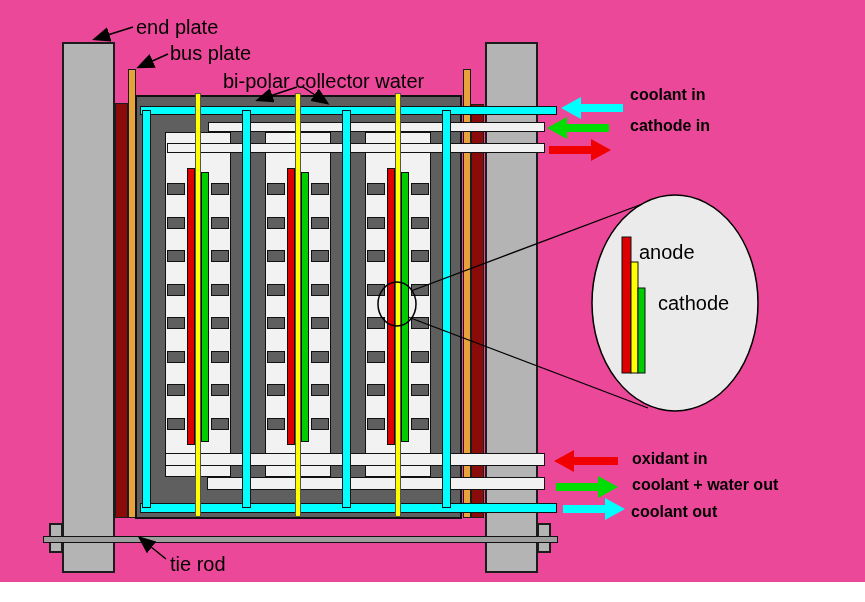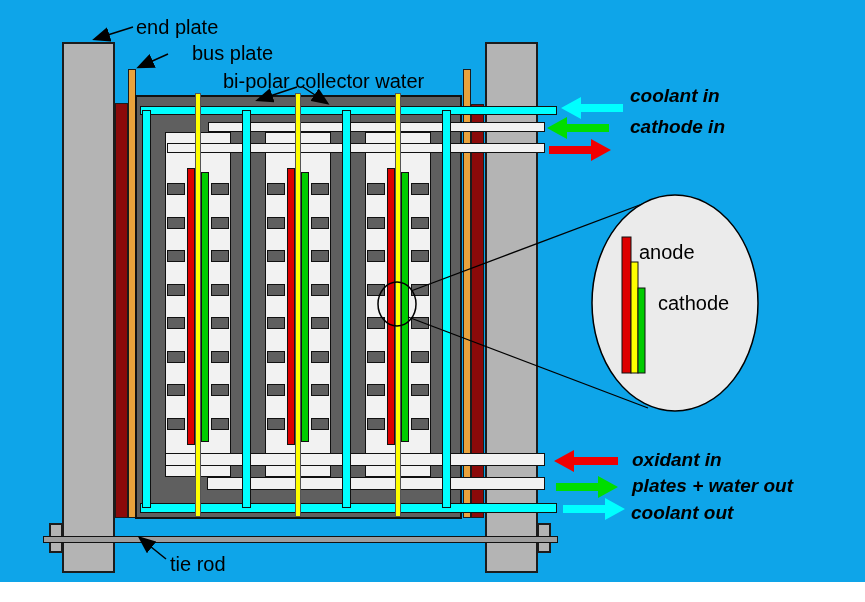--- a/index.html
+++ b/index.html
@@ -1,16 +1,16 @@
 <!DOCTYPE html>
 <html><head>
 <meta charset="utf-8">
 <style>
   html,body{margin:0;padding:0;background:#fff;}
-  #canvas{position:relative;width:865px;height:582px;background:#0ea5e9;overflow:hidden;
+  #canvas{position:relative;width:865px;height:582px;background:#ec4899;overflow:hidden;
           font-family:"Liberation Sans","DejaVu Sans",sans-serif;}
   #canvas *{box-sizing:border-box;}
   .abs{position:absolute;}
 
   
   .end-plate{background:#b4b4b4;border:2px solid #1c1c1c;z-index:1;}
   .nut{background:#b4b4b4;border:2px solid #1c1c1c;z-index:1;}
   .bus-maroon{border:1px solid #1c1c1c;z-index:1;}
   .bus-orange{border:1px solid #1c1c1c;z-index:1;}
   .stack-body{border:2px solid #111;z-index:2;}
@@ -22,21 +22,21 @@
   .anode-bar,.cathode-bar{border:1px solid #111;z-index:6;}
   .cyan-hbar{border:1px solid #111;z-index:7;}
   .cyan-vbar{border:1px solid #111;z-index:8;}
   .yellow-vbar{border:1px solid #555;z-index:9;}
   .tie-rod{border:1px solid #111;z-index:10;}
 
   #overlay{position:absolute;left:0;top:0;width:865px;height:602px;z-index:20;}
 
   .lbl{position:absolute;color:#000;white-space:nowrap;z-index:30;line-height:1.1;}
   .lbl-plain{font-size:20px;font-weight:400;}
-  .lbl-bold{font-size:19px;font-weight:700;font-style:italic;}
+  .lbl-bold{font-size:16px;font-weight:700;}
 </style>
 </head>
 <body>
 
 <div id="canvas">
 
   <div class="abs end-plate" style="left:62px;top:42px;width:53px;height:531px;"></div>
   <div class="abs bus-maroon" style="left: 115px; top: 103px; width: 13px; height: 415px; background-color: rgb(139, 10, 10);"></div>
   <div class="abs bus-orange" style="left: 128px; top: 69px; width: 8px; height: 449px; background-color: rgb(232, 162, 60);"></div>
 
@@ -149,25 +149,25 @@
 
     <polygon points="561,108 581,97 581,104 623,104 623,112 581,112 581,119" fill="#00ffff"></polygon>
     <polygon points="547,128 567,117 567,124 609,124 609,132 567,132 567,139" fill="#00dd00"></polygon>
     <polygon points="611,150 591,139 591,146 549,146 549,154 591,154 591,161" fill="#f00000"></polygon>
     <polygon points="554,461 574,450 574,457 618,457 618,465 574,465 574,472" fill="#f00000"></polygon>
     <polygon points="618,487 598,476 598,483 556,483 556,491 598,491 598,498" fill="#00dd00"></polygon>
     <polygon points="625,509 605,498 605,505 563,505 563,513 605,513 605,520" fill="#00ffff"></polygon>
   </svg>
 
   <div class="lbl lbl-plain" style="left:136px;top:16px;">end plate</div>
-  <div class="lbl lbl-plain" style="left:170px;top:42px;margin-left:22px;">bus plate</div>
+  <div class="lbl lbl-plain" style="left:170px;top:42px;">bus plate</div>
   <div class="lbl lbl-plain" style="left:223px;top:70px;">bi-polar collector water</div>
   <div class="lbl lbl-plain" style="left:170px;top:553px;">tie rod</div>
 
   <div class="lbl lbl-bold" style="left:630px;top:86px;">coolant in</div>
   <div class="lbl lbl-bold" style="left:630px;top:117px;">cathode in</div>
   <div class="lbl lbl-bold" style="left:632px;top:450px;">oxidant in</div>
-  <div class="lbl lbl-bold" style="left:632px;top:476px;">plates + water out</div>
+  <div class="lbl lbl-bold" style="left:632px;top:476px;">coolant + water out</div>
   <div class="lbl lbl-bold" style="left:631px;top:503px;">coolant out</div>
 
   <div class="lbl lbl-plain" style="left:639px;top:241px;">anode</div>
   <div class="lbl lbl-plain" style="left:658px;top:292px;">cathode</div>
 </div>
 
 </body></html>

